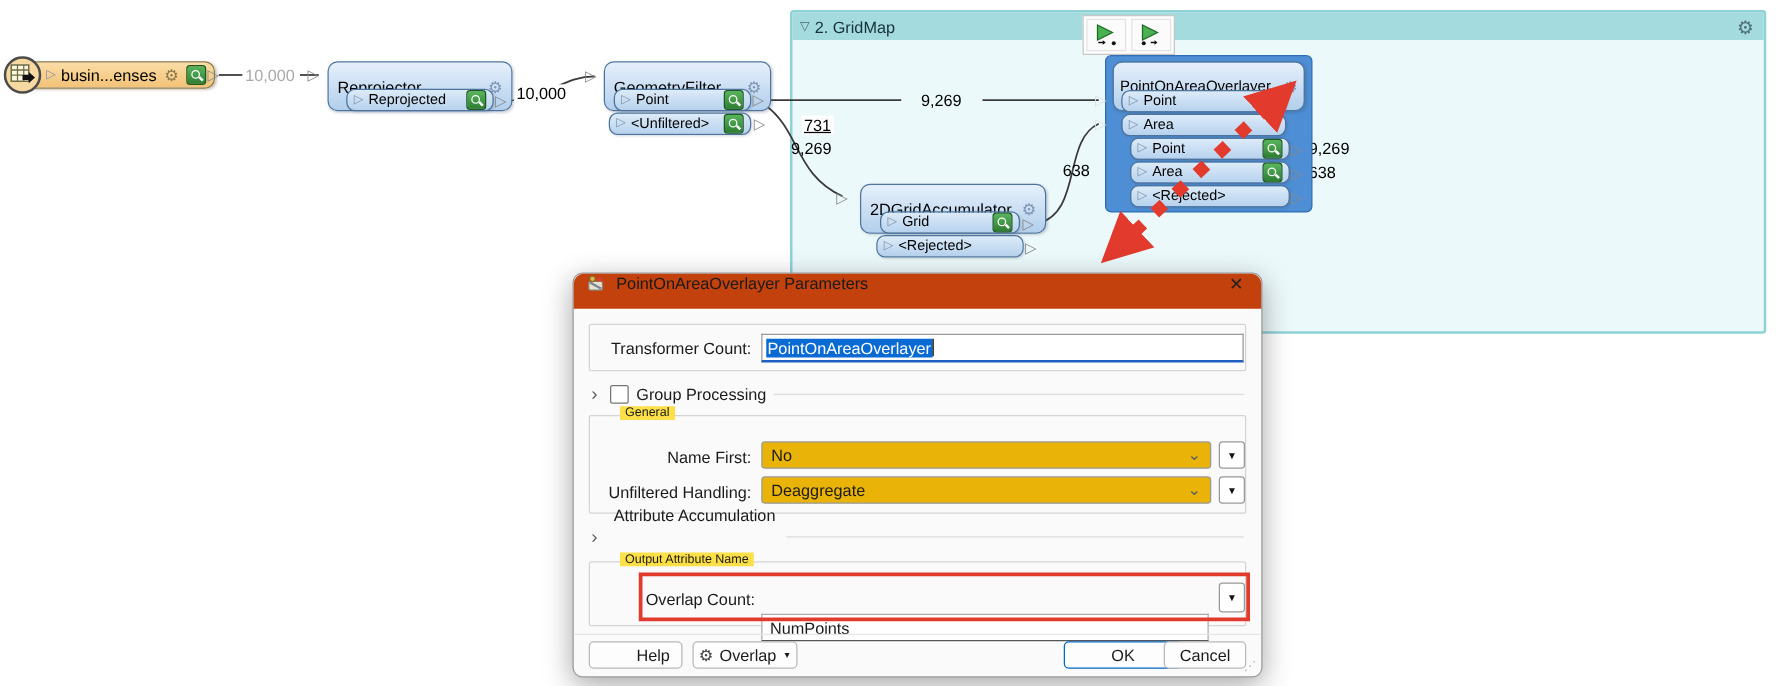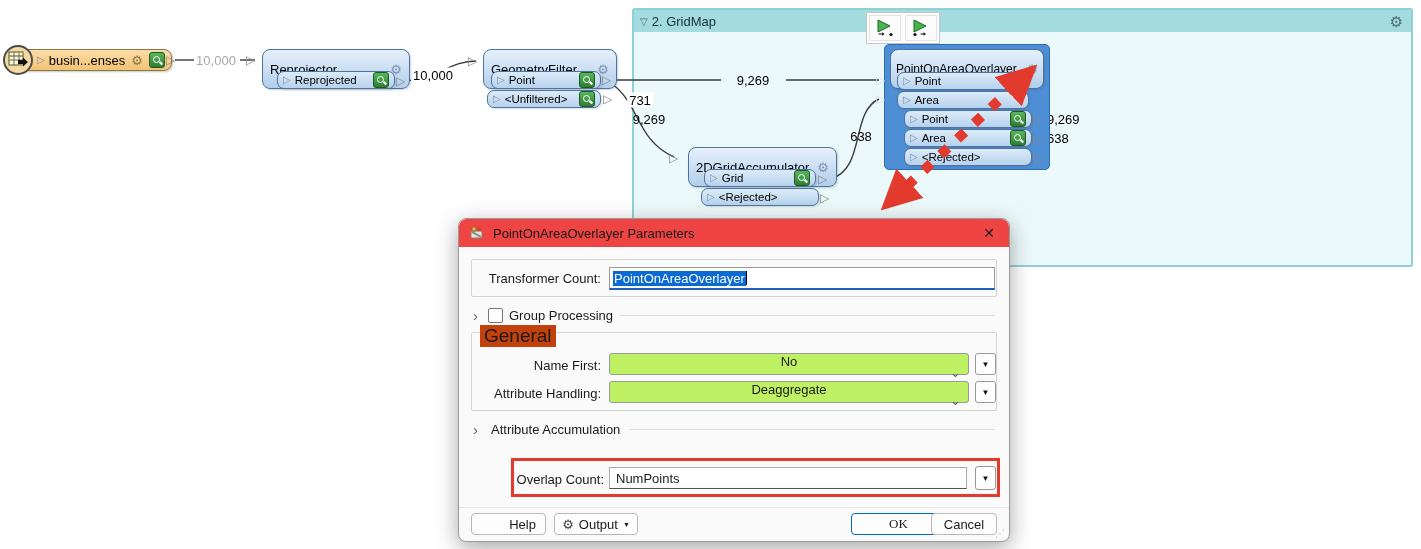--- a/index.html
+++ b/index.html
@@ -51,41 +51,41 @@
     border:1.5px solid #2f6db2;border-radius:5px;box-sizing:border-box;z-index:3;}
 
   .runpanel{position:absolute;left:866px;top:12px;width:72px;height:30px;background:#fdfdfd;
     border:1px solid #c6c6c6;display:flex;align-items:center;justify-content:space-around;z-index:5;}
   .runbtn{width:30px;height:24px;display:flex;align-items:center;justify-content:center;background:#fbfbfb;border:1px solid #e3e3e3;}
 
   
   .dialog{position:absolute;left:458px;top:218px;width:550px;height:322px;background:#fafafa;
     border:1px solid #9a9a9a;border-radius:8px;box-shadow:0 6px 22px rgba(0,0,0,.35);
     z-index:7;font-size:13px;color:#1a1a1a;}
-  .dlg-titlebar{position:absolute;left:0;top:0;right:0;height:28px;background:#ef4444;
-    border-radius:8px 8px 0 0;display:flex;align-items:center;gap:8px;padding:0 10px;box-sizing:border-box;}
+  .dlg-titlebar{position:absolute;left:0;top:0;right:0;height:28px;background:#c2410c;
+    border-radius:8px 8px 0 0;display:flex;align-items:flex-start;gap:8px;padding:0 10px;box-sizing:border-box;}
   .dlg-title{font-size:13px;}
   .dlg-close{margin-left:auto;font-size:14px;color:#222;padding:0 4px;cursor:default;}
   .frame{position:absolute;border:1px solid #d4d4d4;border-radius:2px;box-sizing:border-box;}
-  .grp-title{position:absolute;top:-8px;left:8px;background:#c2410c;padding:0 4px;font-size:19px;}
+  .grp-title{position:absolute;top:-8px;left:24px;background:#fde047;padding:0 4px;font-size:10px;}
   .lbl-r{position:absolute;text-align:right;white-space:nowrap;}
   .chev{position:absolute;color:#5f5f5f;font-size:15px;line-height:1;}
   .cbx{position:absolute;width:13px;height:13px;border:1px solid #767676;border-radius:2px;background:#fff;}
   .hline{position:absolute;height:1px;background:#dcdcdc;}
   .nmfield{position:absolute;background:#fff;border:1px solid #999;border-bottom:2px solid #1d5fc0;
     box-sizing:border-box;display:flex;align-items:center;padding:0 3px;}
   .selspan{background:#0a6ad4;color:#fff;padding:0 1px;}
   .caret{width:1px;height:14px;background:#000;}
-  .combo{position:absolute;background:#bef264;border:1px solid #999;border-radius:3px;
-    box-sizing:border-box;display:flex;align-items:center;padding:0 7px;flex-direction:column;}
+  .combo{position:absolute;background:#eab308;border:1px solid #999;border-radius:3px;
+    box-sizing:border-box;display:flex;align-items:center;padding:0 7px;}
   .combo-ch{margin-left:auto;color:#5f5f5f;font-size:13px;line-height:0.6;}
   .ddbtn{position:absolute;background:#fff;border:1px solid #999;border-radius:3px;box-sizing:border-box;
     display:flex;align-items:center;justify-content:center;font-size:8px;color:#111;}
   .txtfield{position:absolute;background:#fff;border:1px solid #ababab;border-bottom:1.5px solid #555;
-    box-sizing:border-box;display:flex;align-items:center;padding:0 6px;}
+    box-sizing:border-box;display:flex;align-items:center;padding:0 6px;margin-top:24px;}
   .redbox{position:absolute;border:3px solid #e23b2e;box-sizing:border-box;z-index:9;pointer-events:none;}
   .btn{position:absolute;height:22px;background:#fdfdfd;border:1px solid #b8b8b8;border-radius:4px;
     box-sizing:border-box;display:flex;align-items:center;justify-content:center;font-size:13px;gap:5px;}
   .btn.default{border:1.5px solid #0067c0;}
   .grip{position:absolute;right:4px;bottom:2px;color:#b8b8b8;font-size:10px;}
 </style>
 </head>
 <body>
 
 <div id="stage">
@@ -106,21 +106,21 @@
       <path d="M613,80 H721"></path>
       <path d="M786,80 H879"></path>
       <path d="M612,84 C640,104 636,140 674,157"></path>
       <path d="M830,179 C866,170 850,112 879,99"></path>
     </g>
   </svg>
 
   <div class="wl gray" style="left:216px;top:60px;">10,000</div>
   <div class="wl onwhite" style="left:433px;top:75px;">10,000</div>
   <div class="wl" style="left:753px;top:80px;">9,269</div>
-  <div class="wl onwhite" style="left:640px;top:100px;">731</div>
+  <div class="wl onwhite" style="left:654px;top:100px;text-decoration:underline;">731</div>
   <div class="wl" style="left:649px;top:119px;">9,269</div>
   <div class="wl" style="left:861px;top:136px;">638</div>
   <div class="wr" style="left:1047px;top:119px;">9,269</div>
   <div class="wr" style="left:1047px;top:138px;">638</div>
 
   <div class="reader-body">
     <span class="ptri">▷</span>
     <span>busin...enses</span>
     <span class="gear" style="color:#8d7a4a;">⚙</span>
     <span class="mag" style="margin-left:2px;"></span>
@@ -271,52 +271,55 @@
       <span class="grp-title">General</span>
     </div>
     <div class="lbl-r" style="left:0px;top:139px;width:142px;">Name First:</div>
     <div class="combo" style="left:150px;top:134px;width:360px;height:22px;">
       <span>No</span>
       <span class="combo-ch">⌄</span>
     </div>
     <div class="ddbtn" style="left:516px;top:134px;width:21px;height:22px;">
       <span>▼</span>
     </div>
-    <div class="lbl-r" style="left:0px;top:167px;width:142px;">Attribute Handling:</div>
+    <div class="lbl-r" style="left:0px;top:167px;width:142px;">Unfiltered Handling:</div>
     <div class="combo" style="left:150px;top:162px;width:360px;height:22px;justify-content:space-between;">
       <span>Deaggregate</span>
       <span class="combo-ch">⌄</span>
     </div>
     <div class="ddbtn" style="left:516px;top:162px;width:21px;height:22px;">
       <span>▼</span>
     </div>
 
     <span class="chev" style="left:14px;top:203px;">›</span>
-    <div style="position:absolute;left:32px;top:203px;">Attribute Accumulation</div>
+    <div style="position:absolute;left:32px;top:186px;">Attribute Accumulation</div>
     <div class="hline" style="left:170px;top:210px;width:366px;"></div>
 
+    <div class="frame" style="left:12px;top:230px;width:526px;height:52px;">
+      <span class="grp-title">Output Attribute Name</span>
+    </div>
     <div class="lbl-r" style="left:20px;top:253px;width:125px;">Overlap Count:</div>
     <div class="txtfield" style="left:150px;top:248px;width:358px;height:22px;">
       <span>NumPoints</span>
     </div>
     <div class="ddbtn" style="left:516px;top:247px;width:21px;height:24px;">
       <span>▼</span>
     </div>
     <div class="redbox" style="left:52px;top:239px;width:489px;height:39px;"></div>
 
     <div class="hline" style="left:0px;top:288px;width:550px;background:#e6e6e6;"></div>
     <div class="btn" style="left:12px;top:294px;width:75px;padding-left:28px;">
       <span>Help</span>
     </div>
     <div class="btn" style="left:95px;top:294px;width:84px;">
       <span style="font-size:13px;color:#444;">⚙</span>
-      <span>Output</span>
+      <span>Overlap</span>
       <span style="font-size:7px;">▼</span>
     </div>
-    <div class="btn default" style="left:392px;top:294px;width:95px;font-family:Liberation Serif, serif;">
+    <div class="btn default" style="left:392px;top:294px;width:95px;">
       <span>OK</span>
     </div>
     <div class="btn" style="left:472px;top:294px;width:66px;">
       <span>Cancel</span>
     </div>
     <span class="grip">⋰</span>
   </div>
 
 </div>
 

